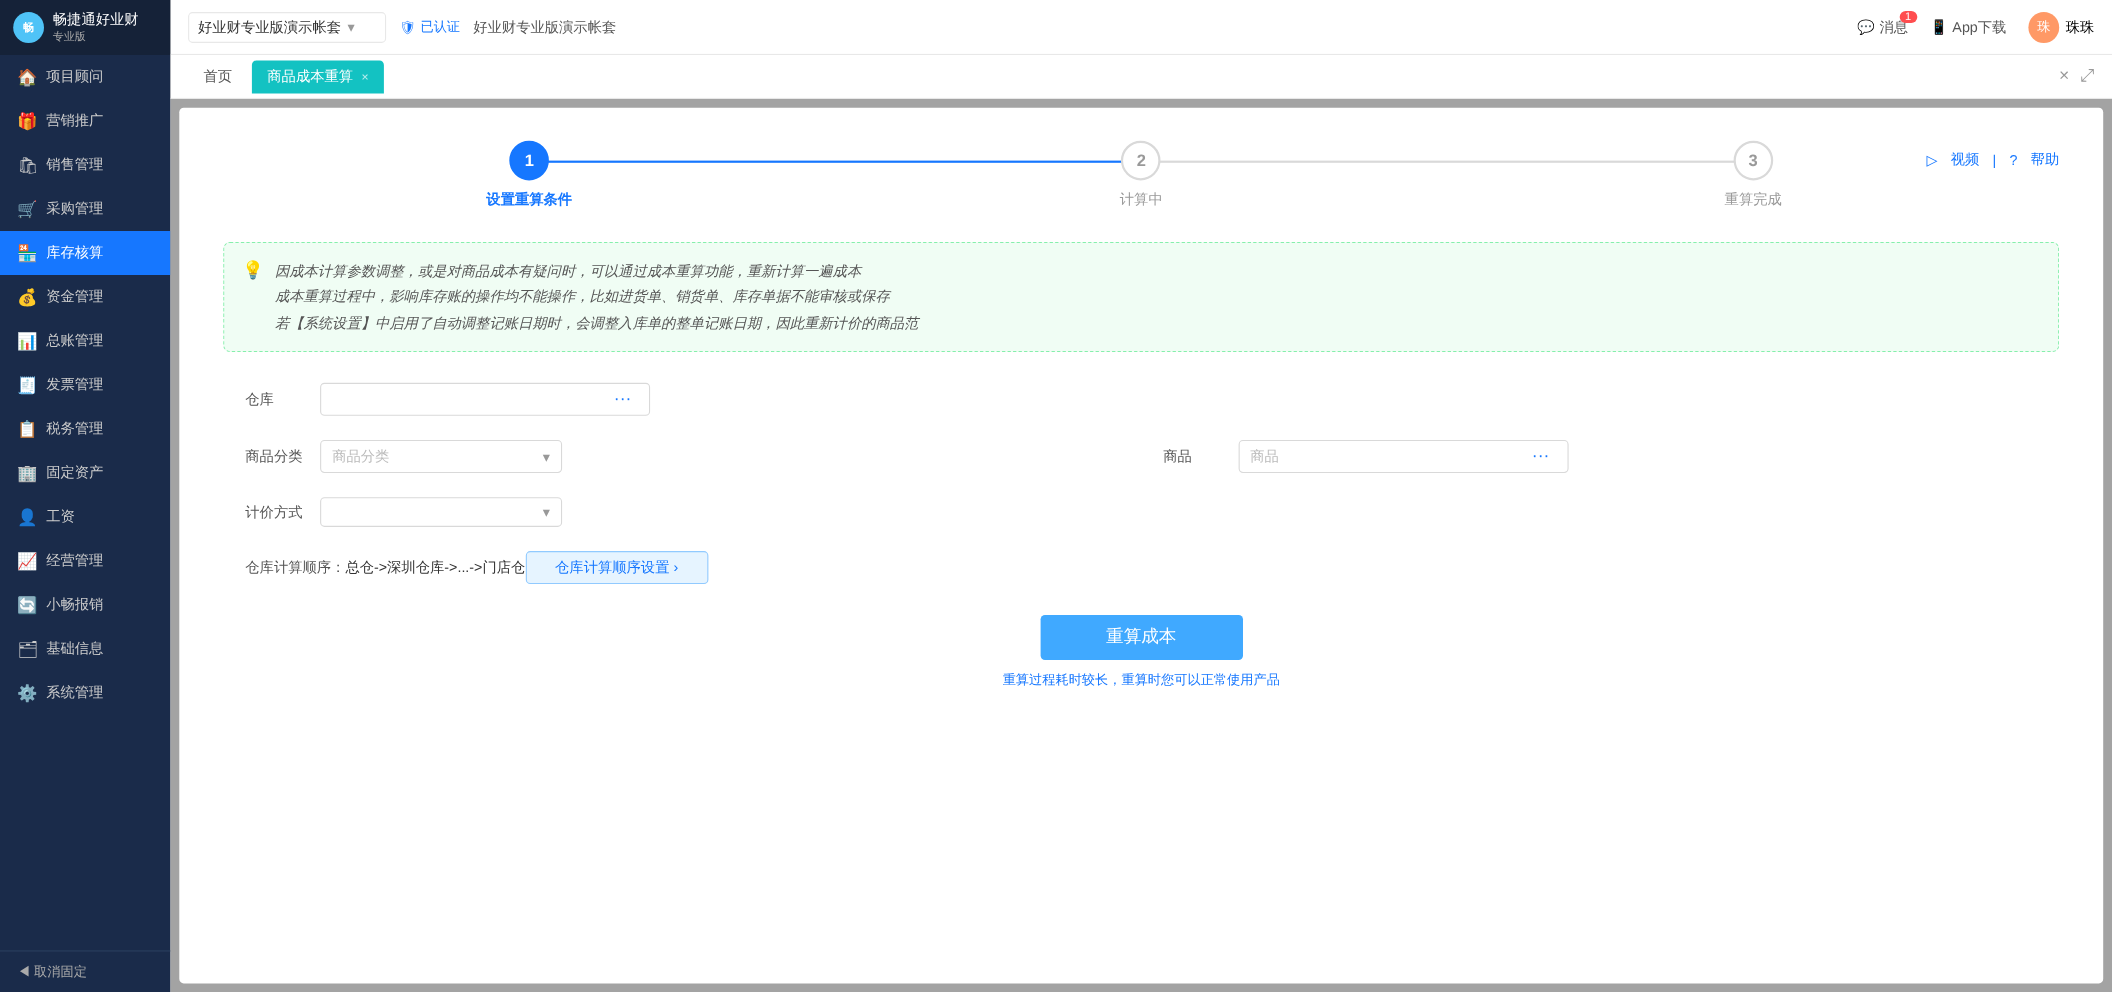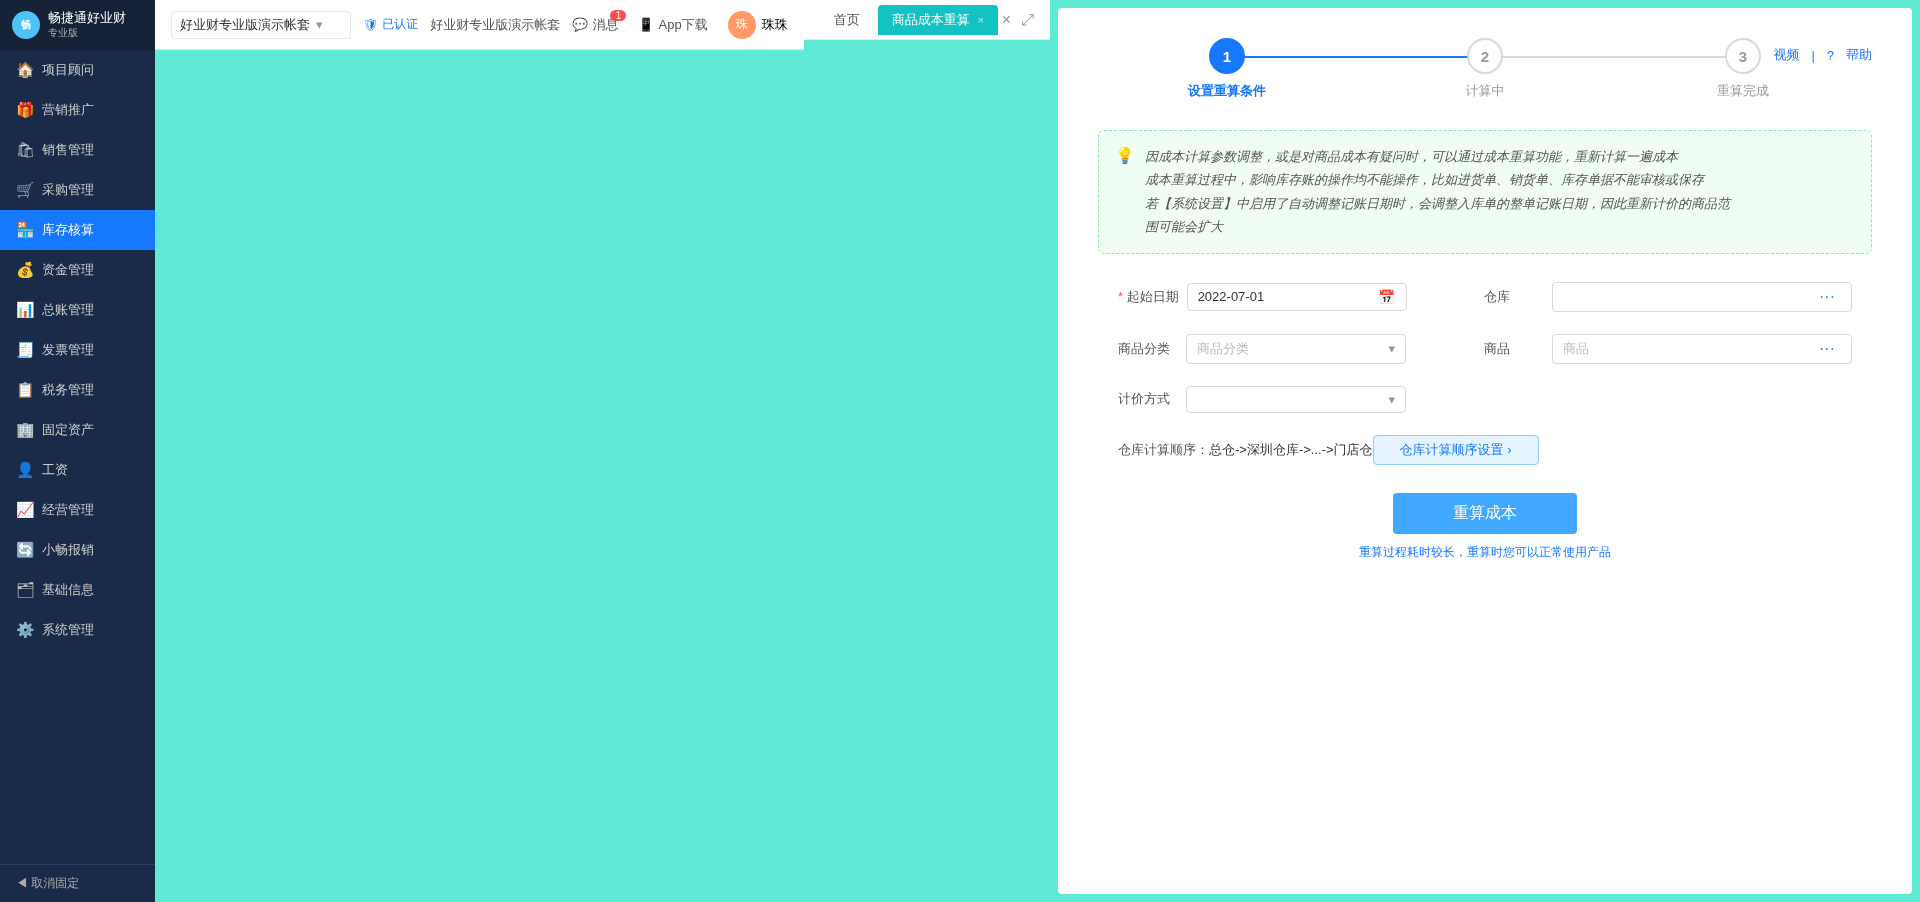--- a/index.html
+++ b/index.html
@@ -42,27 +42,29 @@
       transition: background 0.15s;
     }
     .sidebar-item.active { background: #1677ff; color: #fff; }
     .sidebar-item-icon { font-size: 15px; width: 18px; text-align: center; }
     .sidebar-footer {
       padding: 10px 16px;
       color: #aaa; font-size: 12px;
       border-top: 1px solid #2a3f5f;
       display: flex; align-items: flex-end; gap: 6px;
       cursor: pointer;
+      font-family: Liberation Serif, serif;
     }
 
     
     .main-area {
       flex: 1;
       display: flex;
-      background: #5eead4;
+      flex-direction: column;
+      background: #a3a3a3;
       overflow: hidden;
     }
 
     
     .topbar {
       background: #fff;
       height: 50px;
       display: flex;
       align-items: center;
       padding: 0 16px;
@@ -400,34 +402,26 @@
         <span>帮助</span>
       </div>
     </div>
 
     <div class="notice-box">
       <div class="notice-icon">💡</div>
       <div class="notice-text">
         <div>因成本计算参数调整，或是对商品成本有疑问时，可以通过成本重算功能，重新计算一遍成本</div>
         <div>成本重算过程中，影响库存账的操作均不能操作，比如进货单、销货单、库存单据不能审核或保存</div>
         <div>若【系统设置】中启用了自动调整记账日期时，会调整入库单的整单记账日期，因此重新计价的商品范</div>
-        <div>围可能会扩大</div>
       </div>
     </div>
 
     <div class="form-section">
 
       <div class="form-row">
-        <div class="form-field">
-          <span class="form-label"><span style="color:#ff4d4f">* </span><span style="color:#555">起始日期</span></span>
-          <div class="form-input" style="gap:60px;">
-            <span style="color:#333;">2022-07-01</span>
-            <span class="form-calendar">📅</span>
-          </div>
-        </div>
         <div class="form-field">
           <span class="form-label">仓库</span>
           <div class="form-input" style="min-width:300px;">
             <span style="color:#bbb;flex:1;"></span>
             <span class="form-dots">···</span>
           </div>
         </div>
       </div>
 
       <div class="form-row">

